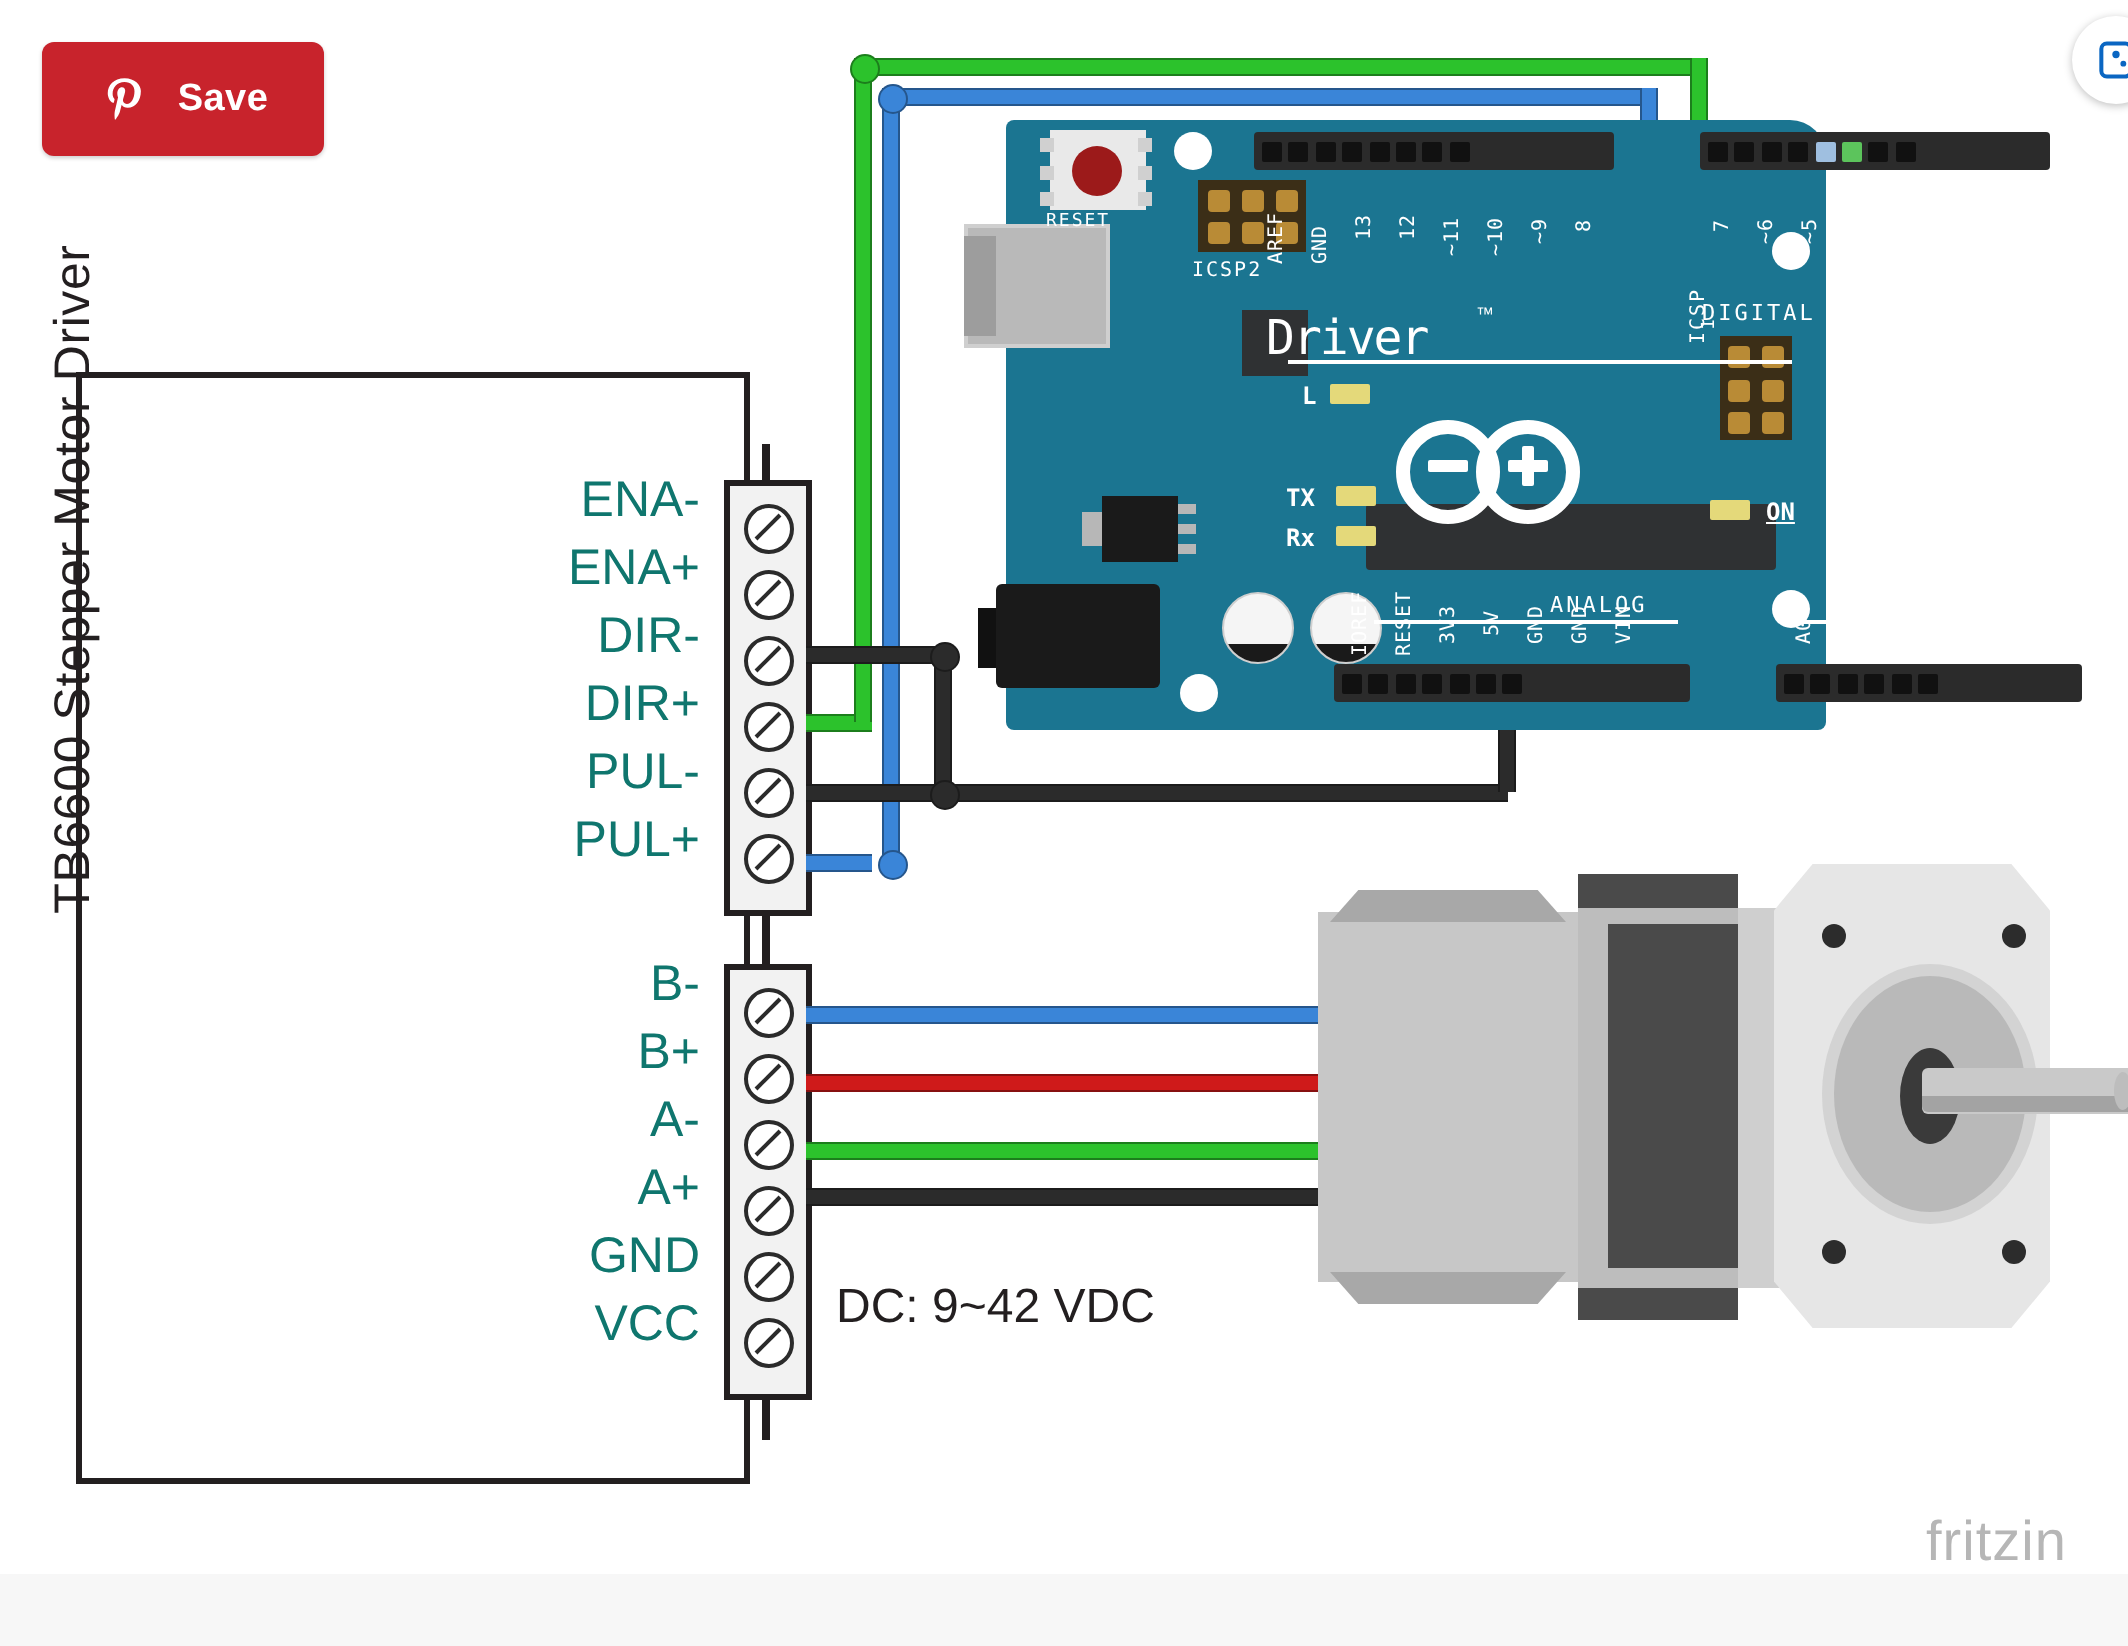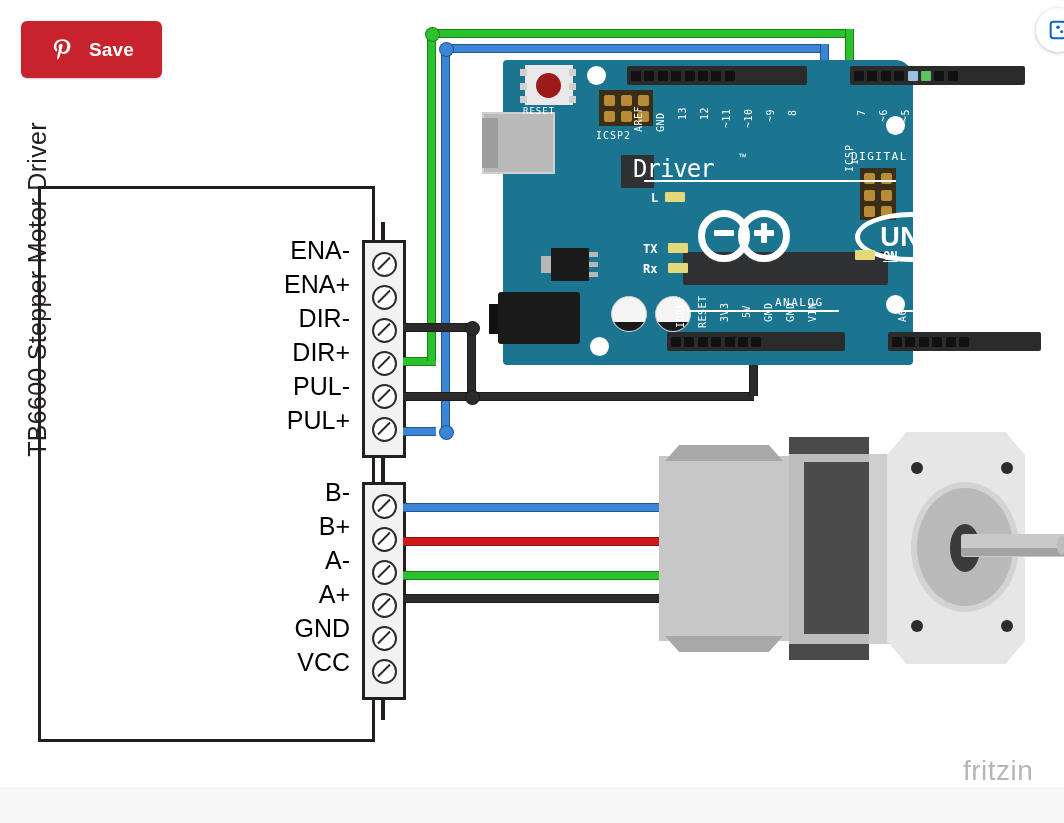--- a/index.html
+++ b/index.html
@@ -32,21 +32,21 @@
   #term-bot{left:362px;top:482px;width:44px;height:218px;}
   .screw{width:21px;height:21px;border-radius:50%;border:2px solid #2b2b2b;background:#fff;
          position:relative;margin-top:8px;}
   .screw:first-child{margin-top:9px;}
   .screw::after{content:"";position:absolute;left:50%;top:1px;width:2px;height:17px;background:#2b2b2b;
                 transform:translateX(-50%) rotate(45deg);}
   #term-link{position:absolute;left:381px;top:455px;width:4px;height:30px;background:#231f20;}
   #term-stub-top{position:absolute;left:381px;top:222px;width:4px;height:20px;background:#231f20;}
   #term-stub-bot{position:absolute;left:381px;top:698px;width:4px;height:22px;background:#231f20;}
 
-  .pin-label{position:absolute;right:0;text-align:right;font-size:25px;color:#000000;white-space:nowrap;margin-left:12px;}
+  .pin-label{position:absolute;right:0;text-align:right;font-size:25px;color:#0f766e;white-space:nowrap;margin-left:12px;}
   #labels-top{position:absolute;left:200px;top:240px;width:150px;height:220px;}
   #labels-bot{position:absolute;left:200px;top:482px;width:150px;height:220px;}
 
   #dc-label{position:absolute;left:418px;top:640px;font-size:24px;color:#231f20;white-space:nowrap;}
 
   
   .w{position:absolute;}
   .wh{height:9px;border-top:1px solid rgba(0,0,0,.35);border-bottom:1px solid rgba(0,0,0,.35);box-sizing:border-box;}
   .wv{width:9px;border-left:1px solid rgba(0,0,0,.35);border-right:1px solid rgba(0,0,0,.35);box-sizing:border-box;}
   .blk{background:#2b2b2b;}
@@ -186,20 +186,21 @@
   <div class="term-block" id="term-bot">
     <div class="screw"></div>
     <div class="screw"></div>
     <div class="screw"></div>
     <div class="screw"></div>
     <div class="screw"></div>
     <div class="screw"></div>
   </div>
   <div id="term-stub-bot"></div>
 
+  <div id="dc-label">DC: 9~42 VDC</div>
 
   <div class="w wh grn" style="left:403px;top:357px;width:33px;"></div>
   <div class="w wv grn" style="left:427px;top:33px;height:328px;"></div>
   <div class="w wh grn" style="left:427px;top:29px;width:427px;"></div>
   <div class="w wv grn" style="left:845px;top:29px;height:48px;"></div>
   <div class="dot grn" style="left:425px;top:27px;"></div>
 
   <div class="w wh blu" style="left:403px;top:427px;width:33px;"></div>
   <div class="w wv blu" style="left:441px;top:48px;height:383px;"></div>
   <div class="w wh blu" style="left:441px;top:44px;width:388px;"></div>
@@ -350,23 +351,20 @@
 
     <div id="logo-wrap">
       <div class="inf-c" style="left:0;"></div>
       <div class="inf-c" style="left:40px;"></div>
       <div class="inf-sign" style="left:16px;"></div>
       <div class="inf-sign" style="left:56px;"></div>
       <div class="inf-sign v" style="left:63px;"></div>
     </div>
     <div id="arduino-word">Driver</div>
     <div id="arduino-tm">™</div>
-    <div id="uno-oval">
-      <span id="uno-txt">UNO</span>
-    </div>
 
     <div class="ledlbl" style="left:148px;top:131px;">L</div>
     <div class="led" style="left:162px;top:132px;"></div>
     <div class="ledlbl" style="left:140px;top:182px;">TX</div>
     <div class="led" style="left:165px;top:183px;"></div>
     <div class="ledlbl" style="left:140px;top:202px;">Rx</div>
     <div class="led" style="left:165px;top:203px;"></div>
     <div class="led" style="left:352px;top:190px;"></div>
     <div class="ledlbl" style="left:380px;top:189px;text-decoration:underline;">ON</div>
   </div>

